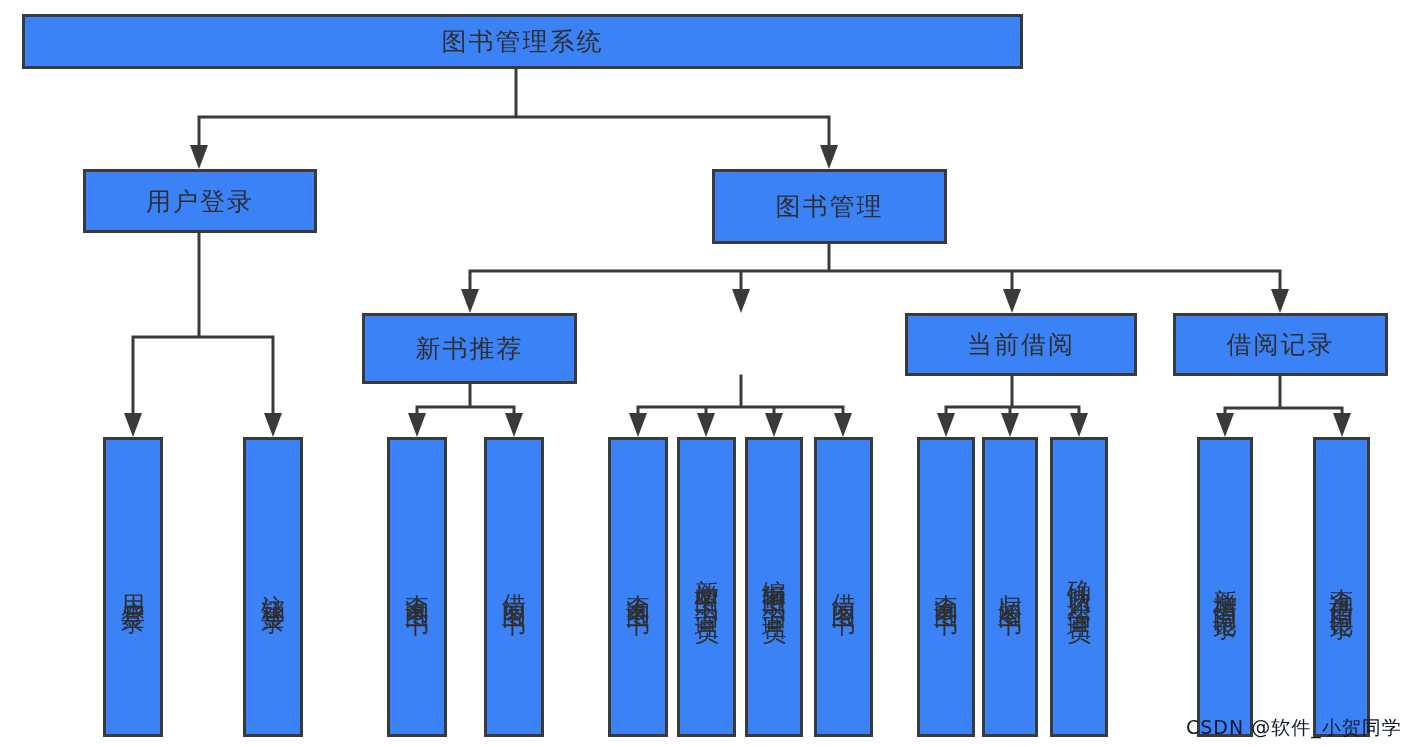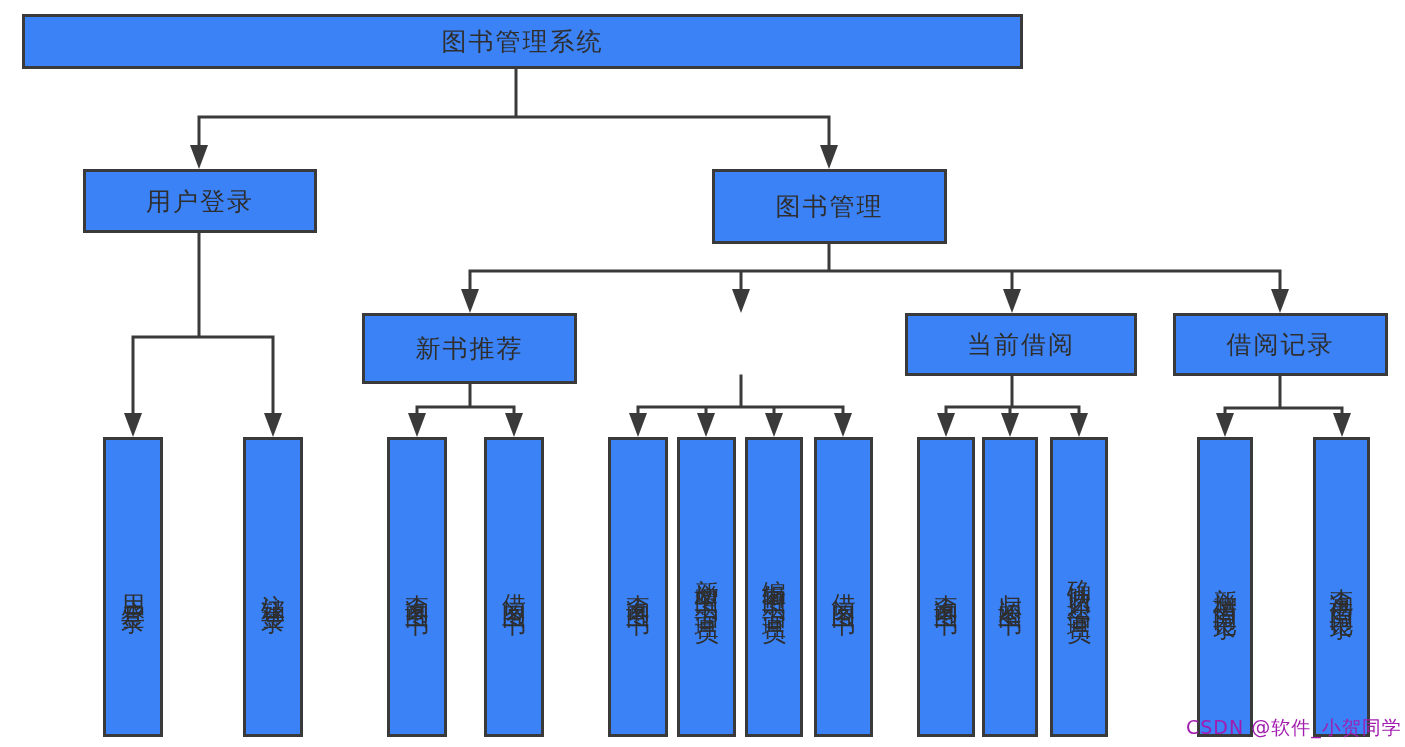--- a/index.html
+++ b/index.html
@@ -30,21 +30,21 @@
     letter-spacing: 6px;
     line-height: 1;
   }
   .watermark {
     position: absolute;
     z-index: 3;
     left: 1186px;
     top: 715px;
     font-size: 19px;
     letter-spacing: 1px;
-    color: #a21caf;
+    color: #0f172a;
     white-space: nowrap;
   }
 </style>
 </head>
 <body>
 
 <div class="stage">
 
   <svg class="connectors" width="1405" height="747" viewBox="0 0 1405 747">
     <g stroke="#3a3a3a" stroke-width="3" fill="#3a3a3a" stroke-linecap="square">

